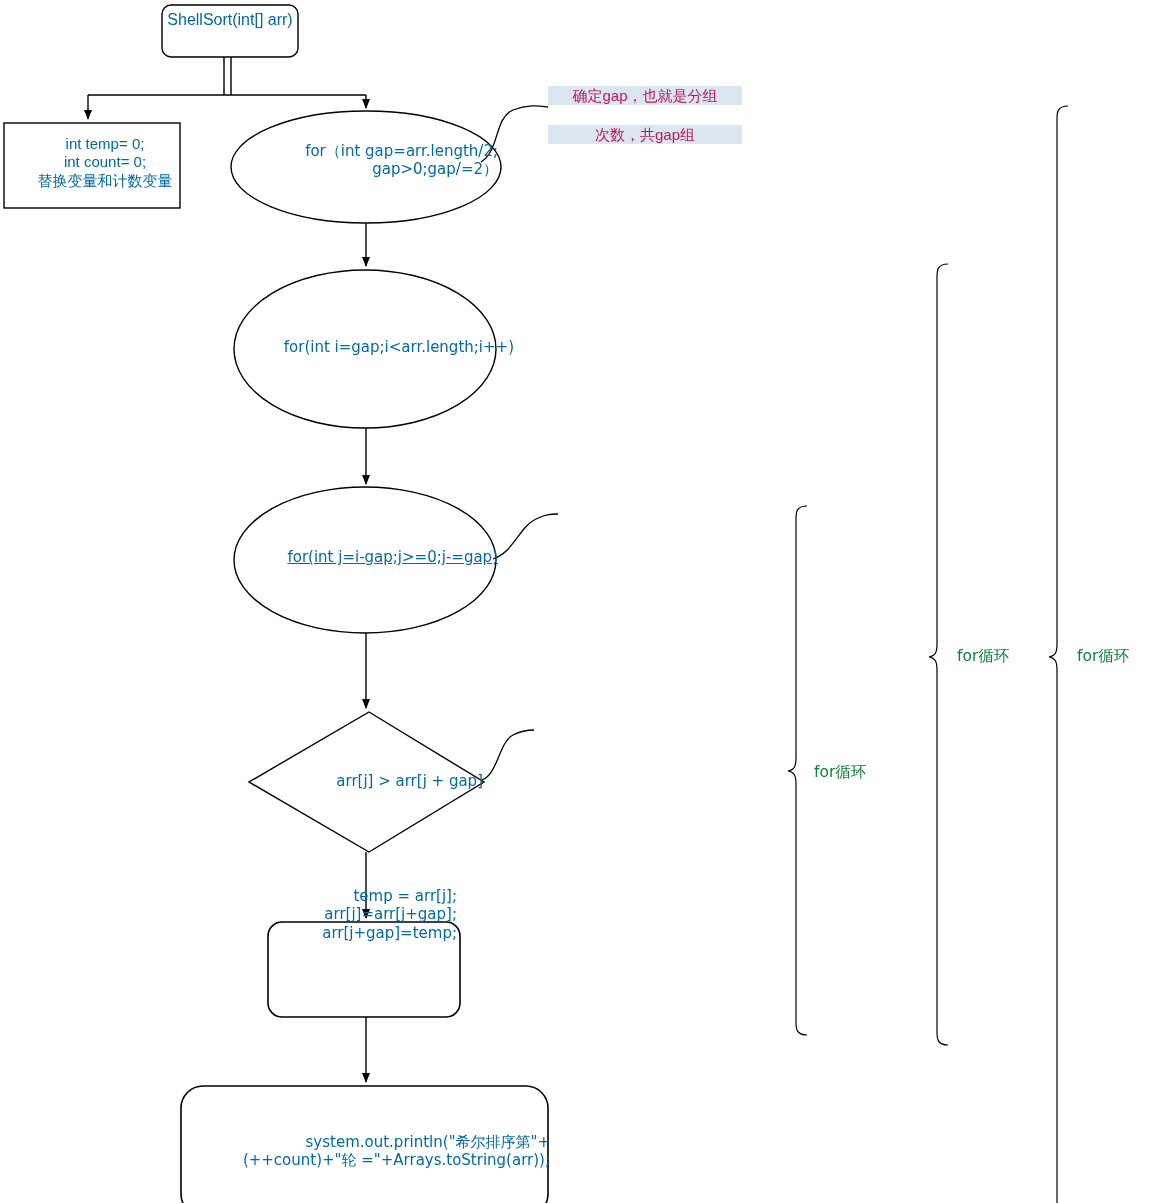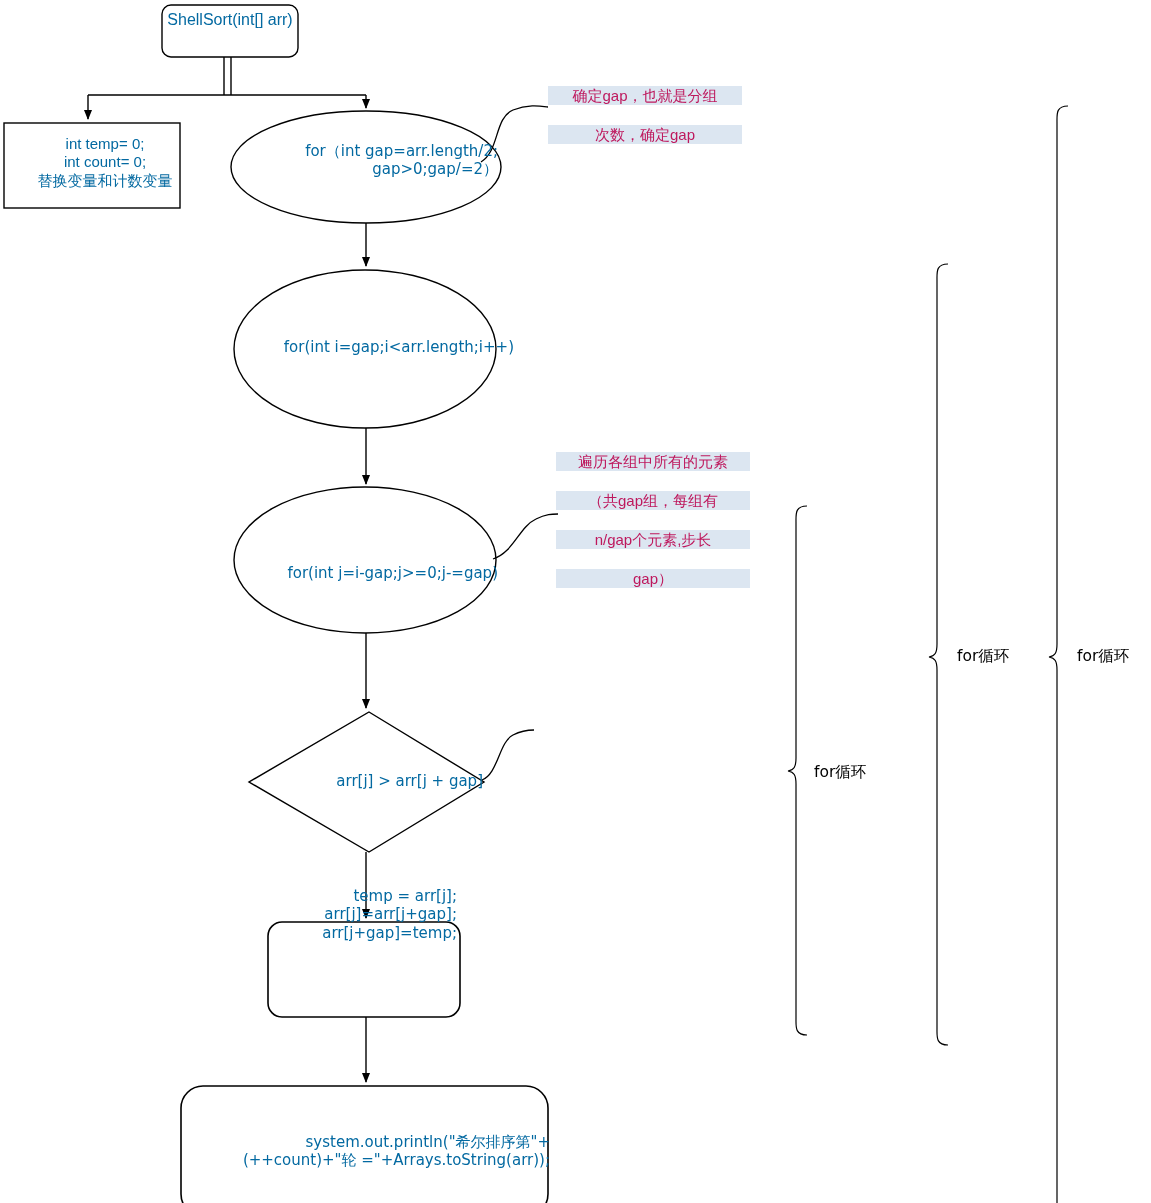--- a/index.html
+++ b/index.html
@@ -44,30 +44,30 @@
     font-size: 15px;
     line-height: 1.3;
     white-space: pre-line;
   }
   .annot-hl {
     background: #dce6f1;
   }
   .brace-label {
     position: absolute;
     font-size: 15.5px;
-    color: #000000;
+    color: #15803d;
     font-family: "DejaVu Sans", sans-serif;
     white-space: nowrap;
   }
   
   #txt-title      { left: 160px; top: 10px;   width: 140px; font-size: 16px; }
   #txt-init       { left: 6px;   top: 135px;  width: 174px; font-size: 15px; margin-left: 12px; }
   #txt-for-gap    { left: 240px; top: 142px;  width: 258px; }
   #txt-for-i      { left: 256px; top: 338px;  width: 258px; }
-  #txt-for-j      { left: 240px; top: 564px;  width: 258px; }
+  #txt-for-j      { left: 240px; top: 548px;  width: 258px; text-decoration: underline; }
   #txt-cond       { left: 255px; top: 772px;  width: 228px; }
   #txt-swap       { left: 275px; top: 887px;  width: 182px; }
   #txt-print      { left: 185px; top: 1133px; width: 365px; }
 
   #annot-1 { left: 548px; top: 66px;  width: 194px; }
   #annot-2 { left: 556px; top: 432px; width: 194px; }
   #annot-3 { left: 518px; top: 660px; width: 212px; }
 
   #annot-3 .plain { background: transparent; }
 
@@ -153,28 +153,22 @@
 
   <div class="node-text code-text" id="txt-swap">temp = arr[j];
 arr[j]=arr[j+gap];
 arr[j+gap]=temp;</div>
 
   <div class="node-text code-text" id="txt-print">system.out.println("希尔排序第"+
 (++count)+"轮 ="+Arrays.toString(arr));</div>
 
   <div class="annot" id="annot-1">
     <div class="annot-hl">确定gap，也就是分组</div>
-    <div class="annot-hl">次数，确定gap</div>
+    <div class="annot-hl">次数，共gap组</div>
   </div>
 
-  <div class="annot" id="annot-2">
-    <div class="annot-hl">遍历各组中所有的元素</div>
-    <div class="annot-hl">（共gap组，每组有</div>
-    <div class="annot-hl">n/gap个元素,步长</div>
-    <div class="annot-hl">gap）</div>
-  </div>
 
 
   <div class="brace-label" id="brace-label-inner">for循环</div>
   <div class="brace-label" id="brace-label-middle">for循环</div>
   <div class="brace-label" id="brace-label-outer">for循环</div>
 
 </div>
 
 </body></html>

